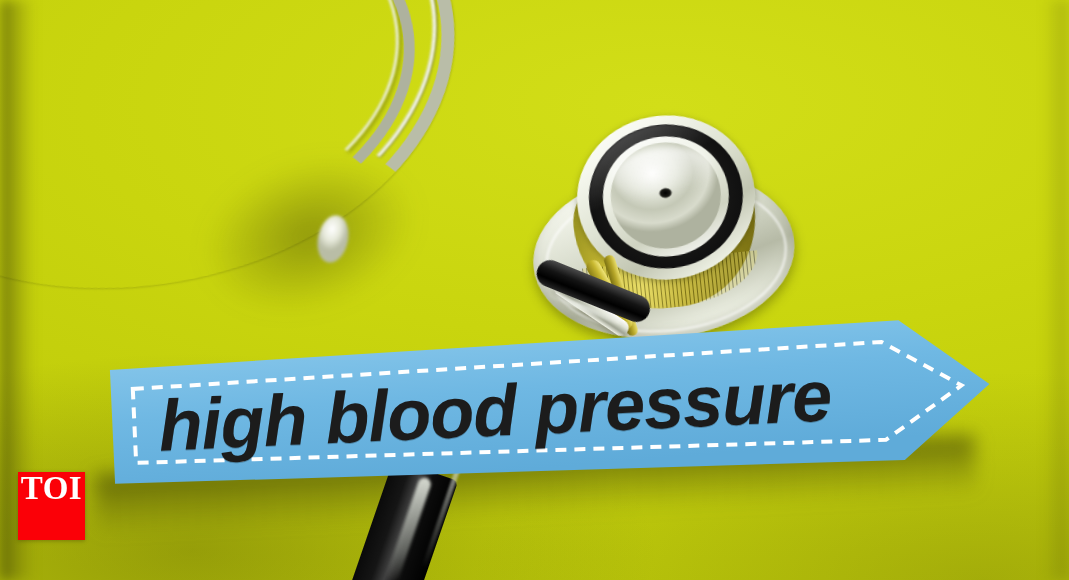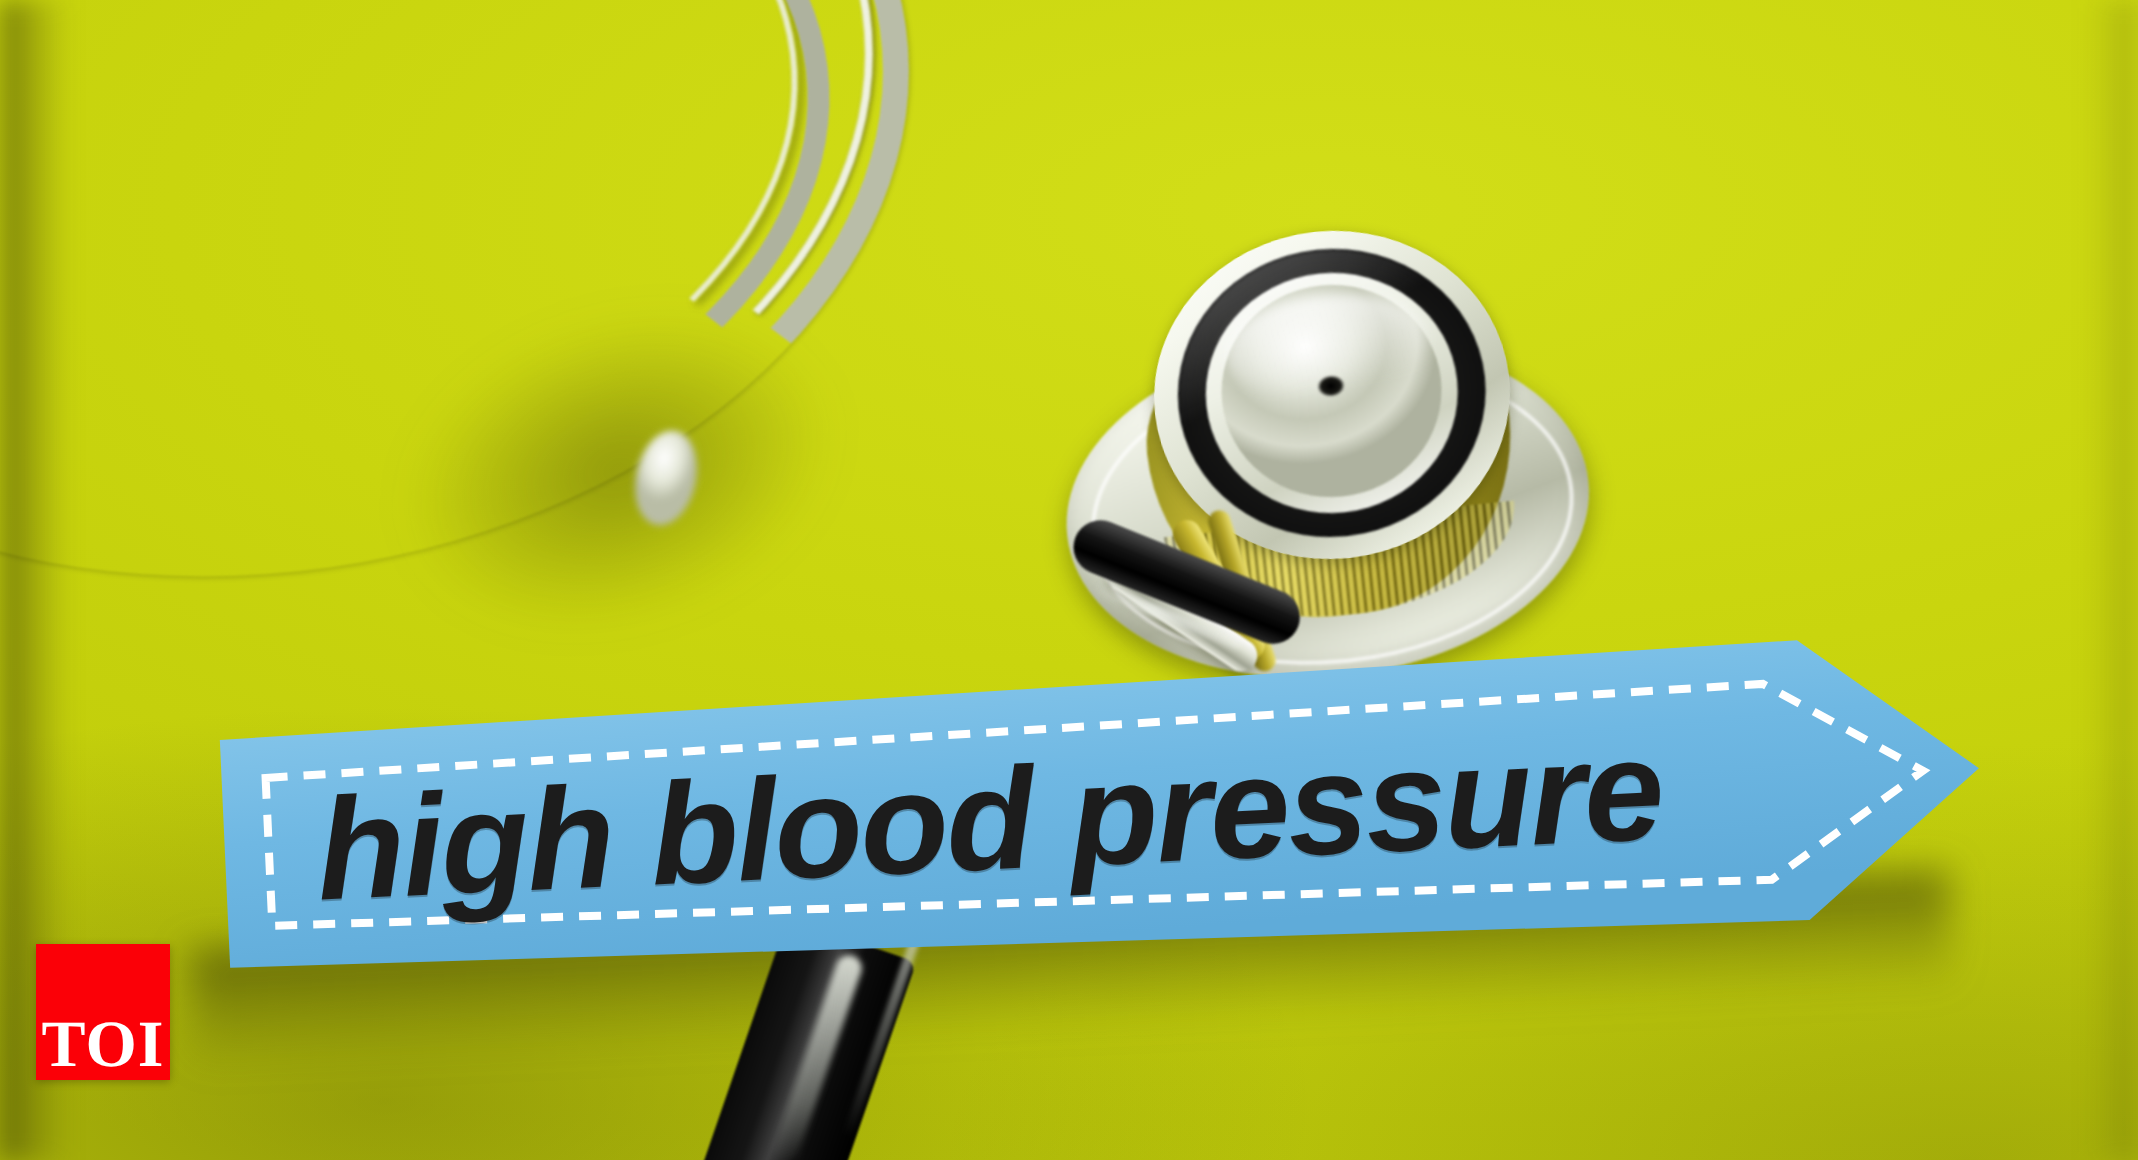--- a/index.html
+++ b/index.html
@@ -373,21 +373,21 @@
     text-shadow: 0 1px 0 rgba(0,0,0,.25);
   }
 
   
   .toi-logo {
     position: absolute;
     left: 18px; top: 472px;
     width: 67px; height: 68px;
     background: #fb0007;
     display: flex;
-    align-items: flex-end;
+    align-items: flex-start;
     justify-content: center;
     box-shadow: 0 1px 4px rgba(0,0,0,.25);
   }
   .toi-logo span {
     color: #ffffff;
     font-family: "Liberation Serif", serif;
     font-weight: bold;
     font-size: 33px;
     letter-spacing: .5px;
     line-height: 1;

